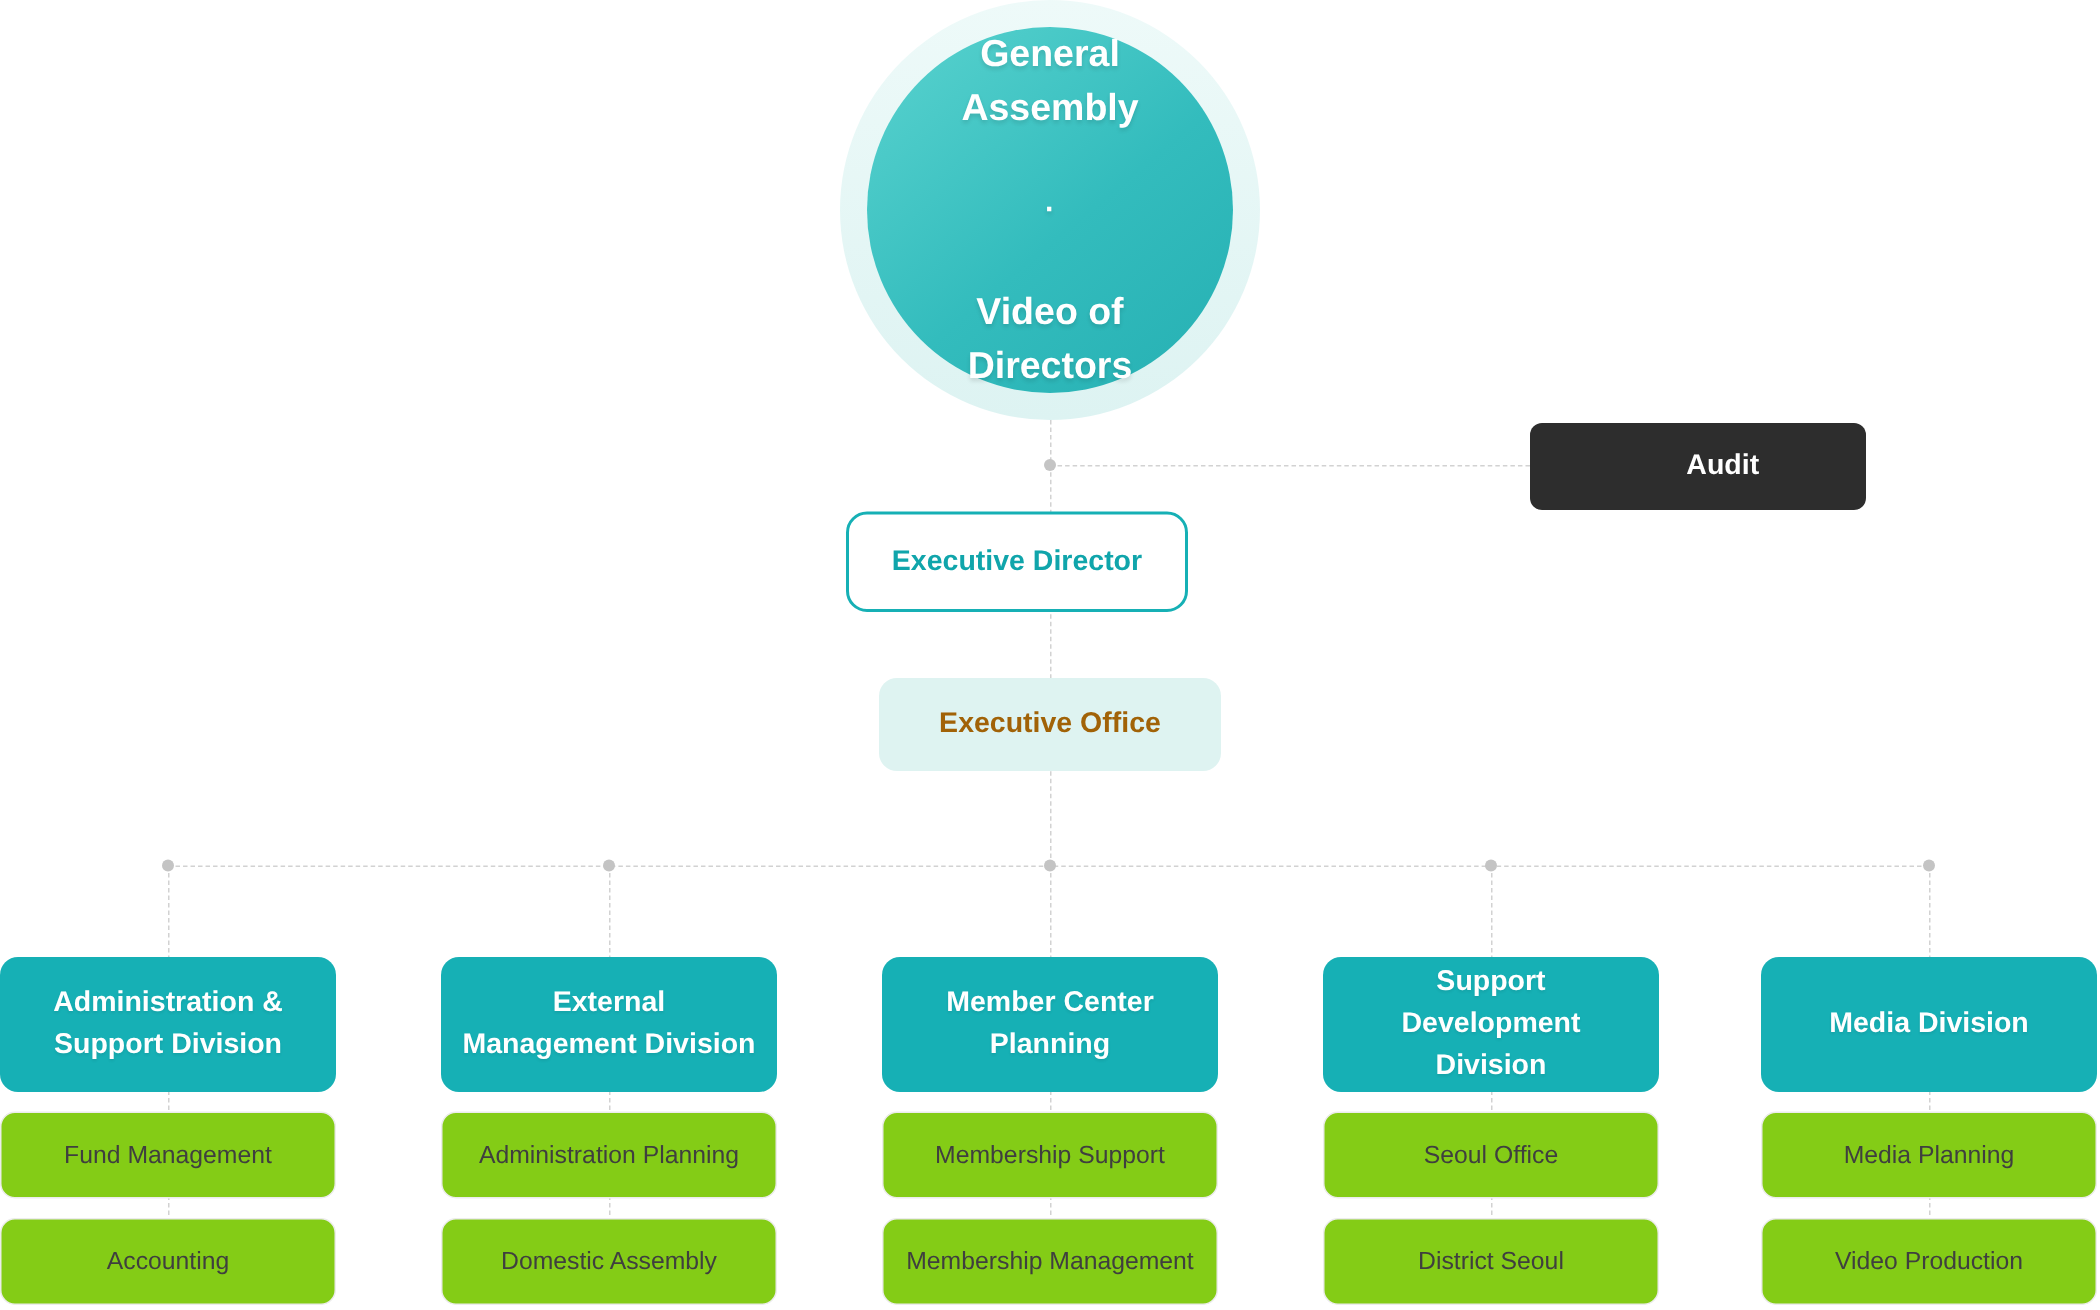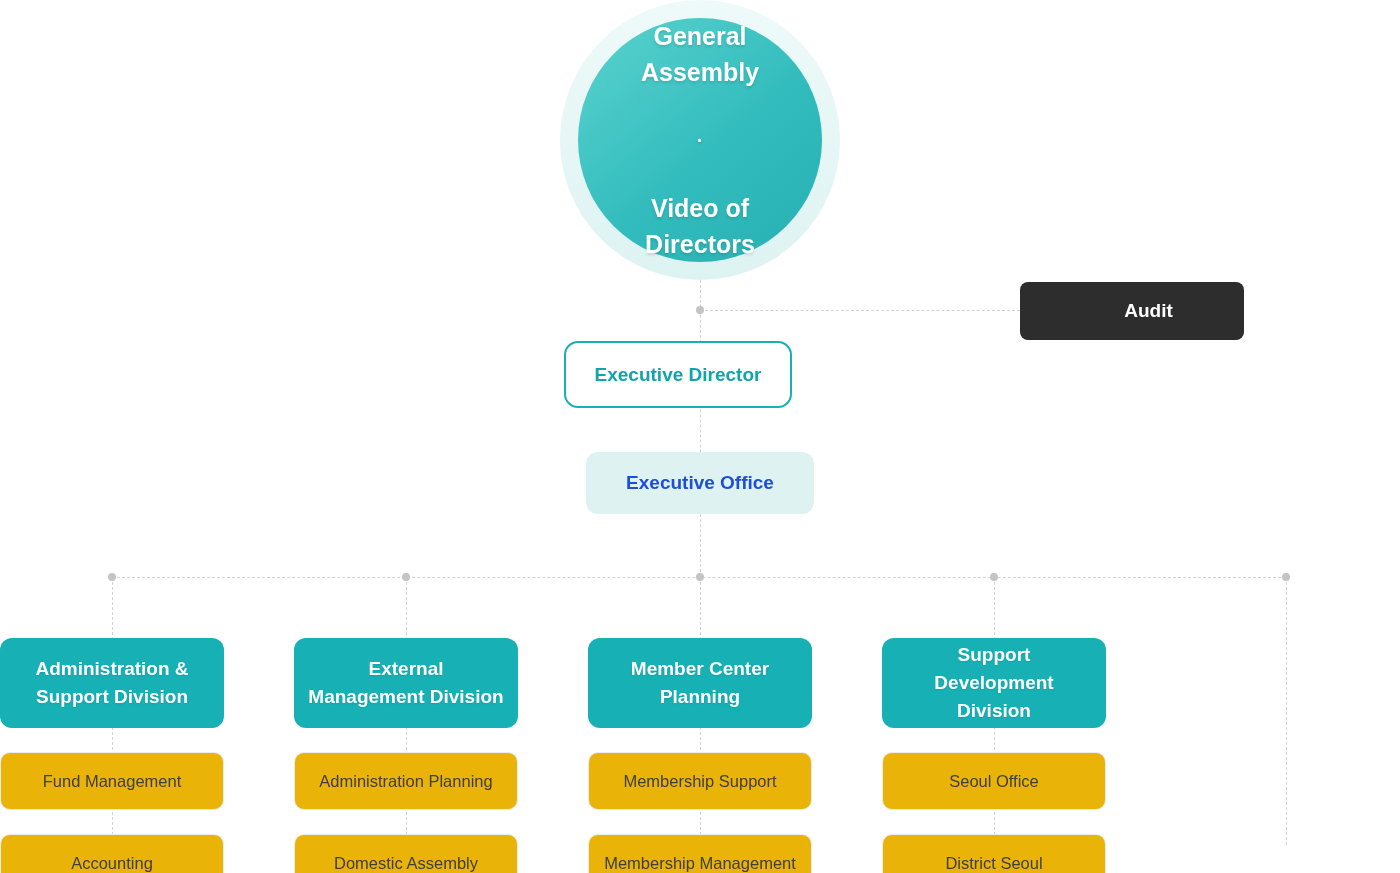--- a/index.html
+++ b/index.html
@@ -60,38 +60,38 @@
     width: 228px; height: 67px; border-radius: 14px;
     background: #ffffff; border: 2px solid #16b0b5;
     display: flex; align-items: center; justify-content: center;
     color: #10a5ab; font-weight: bold; font-size: 19px; z-index: 2;
   }
   .exec-office {
     position: absolute; left: 586px; top: 452px;
     width: 228px; height: 62px; border-radius: 12px;
     background: #def3f1;
     display: flex; align-items: center; justify-content: center;
-    color: #1d4ed8; font-weight: bold; font-size: 19px; z-index: 2;
+    color: #a16207; font-weight: bold; font-size: 19px; z-index: 2;
   }
 
   
   .division-col {
     position: absolute; top: 638px; width: 224px; z-index: 2;
     display: flex; flex-direction: column;
   }
   .division-header {
     height: 90px; border-radius: 12px;
     background: #16b0b5; color: #ffffff;
     display: flex; align-items: center; justify-content: center;
     text-align: center; font-weight: bold; font-size: 19px; line-height: 28px;
     padding: 0 14px; text-shadow: 0 1px 2px rgba(0,0,0,0.08);
   }
   .department {
-    height: 58px; border-radius: 10px; margin-top: 24px;
-    background: #eab308; border: 1px solid #ececec;
+    height: 58px; border-radius: 10px; margin-top: 13px;
+    background: #84cc16; border: 1px solid #ececec;
     display: flex; align-items: center; justify-content: center;
     text-align: right; color: #3f3f3f; font-size: 16.5px; font-weight: 500;
     padding: 0 8px;
   }
 </style>
 </head>
 <body>
 
 <div class="canvas">
 
@@ -148,14 +148,19 @@
     <div class="department">Membership Support</div>
     <div class="department">Membership Management</div>
   </div>
 
   <div class="division-col" style="left:882px">
     <div class="division-header">Support Development Division</div>
     <div class="department">Seoul Office</div>
     <div class="department">District Seoul</div>
   </div>
 
+  <div class="division-col" style="left:1174px">
+    <div class="division-header">Media Division</div>
+    <div class="department">Media Planning</div>
+    <div class="department">Video Production</div>
+  </div>
 
 </div>
 
 </body></html>

